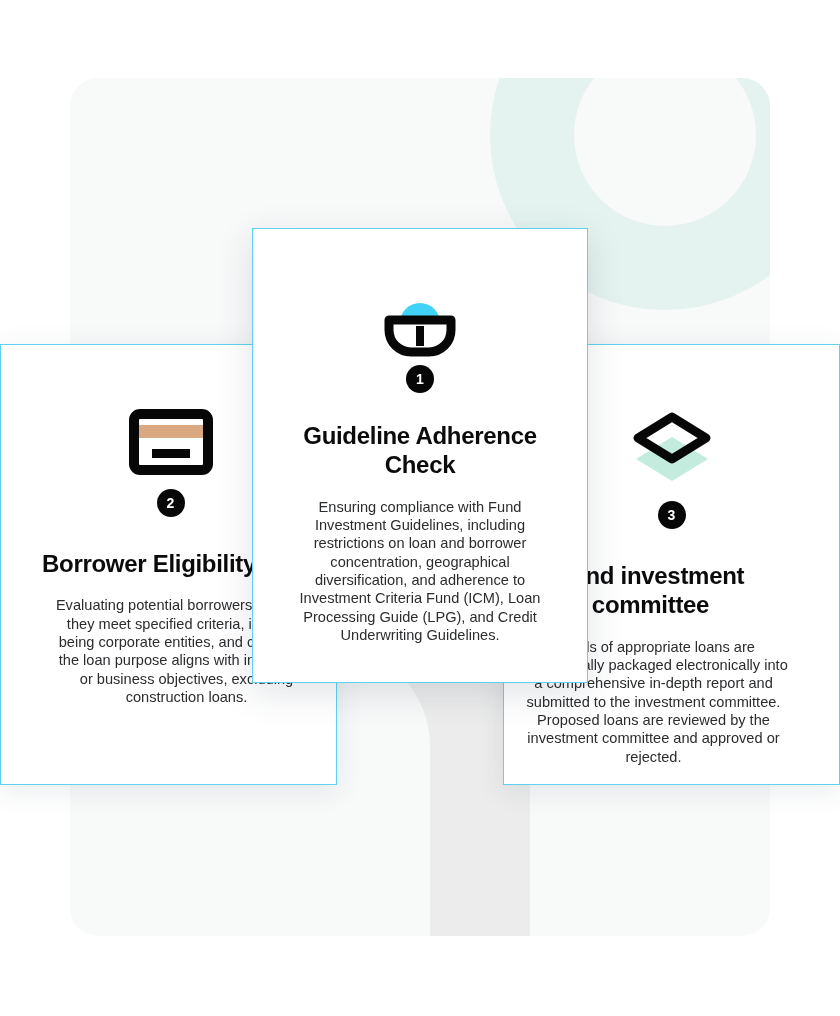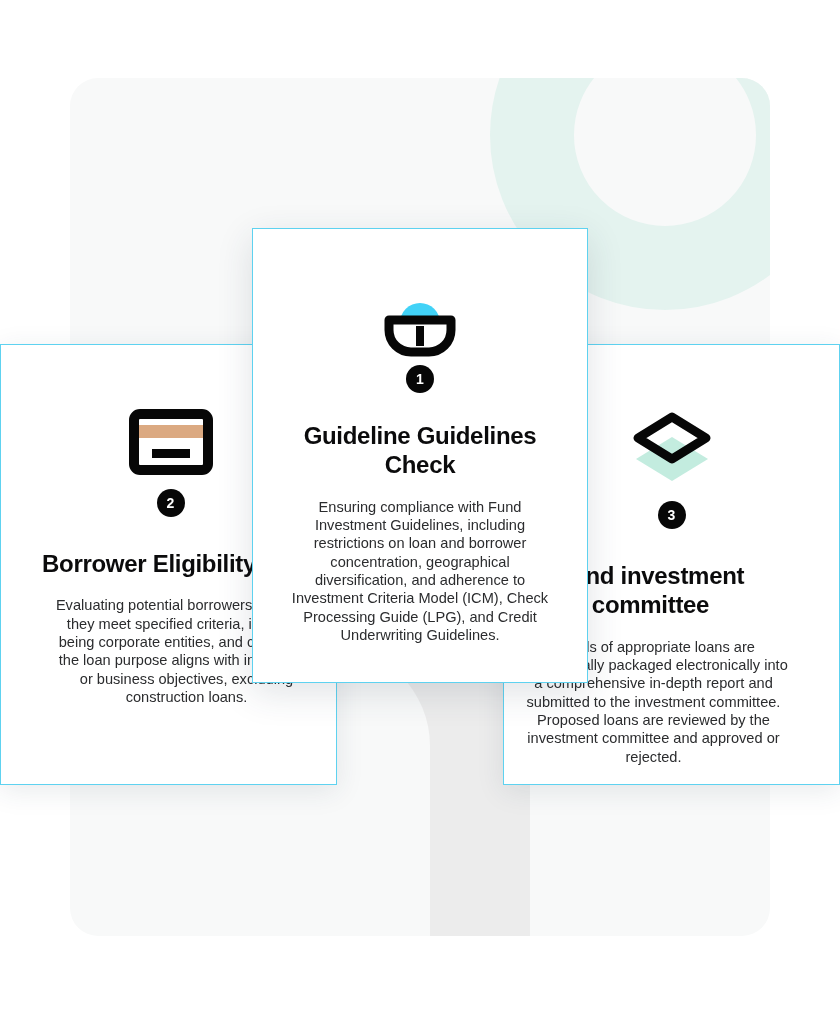--- a/index.html
+++ b/index.html
@@ -210,17 +210,17 @@
         <path d="M24 44 A20 20 0 0 1 64 44 Z" fill="#41d2f7"></path>
         <rect x="24" y="40" width="40" height="14" fill="#41d2f7"></rect>
         <path d="M13 41 L13 51 A22 22 0 0 0 35 73 L53 73 A22 22 0 0 0 75 51 L75 41 Z" fill="#ffffff"></path>
         <path d="M13 41 L13 51 A22 22 0 0 0 35 73 L53 73 A22 22 0 0 0 75 51 L75 41 Z" fill="none" stroke="#070707" stroke-width="9" stroke-linejoin="round"></path>
         <rect x="40" y="47" width="8" height="20" fill="#070707"></rect>
       </svg>
     </div>
 
     <div class="badge">1</div>
 
-    <h2 class="card-title">Guideline Guidelines Check</h2>
-
-    <p class="card-body">Ensuring compliance with Fund Investment Guidelines, including restrictions on loan and borrower concentration, geographical diversification, and adherence to Investment Criteria Model (ICM), Check Processing Guide (LPG), and Credit Underwriting Guidelines.</p>
+    <h2 class="card-title">Guideline Adherence Check</h2>
+
+    <p class="card-body">Ensuring compliance with Fund Investment Guidelines, including restrictions on loan and borrower concentration, geographical diversification, and adherence to Investment Criteria Fund (ICM), Loan Processing Guide (LPG), and Credit Underwriting Guidelines.</p>
   </div>
 </div>
 
 </body></html>

